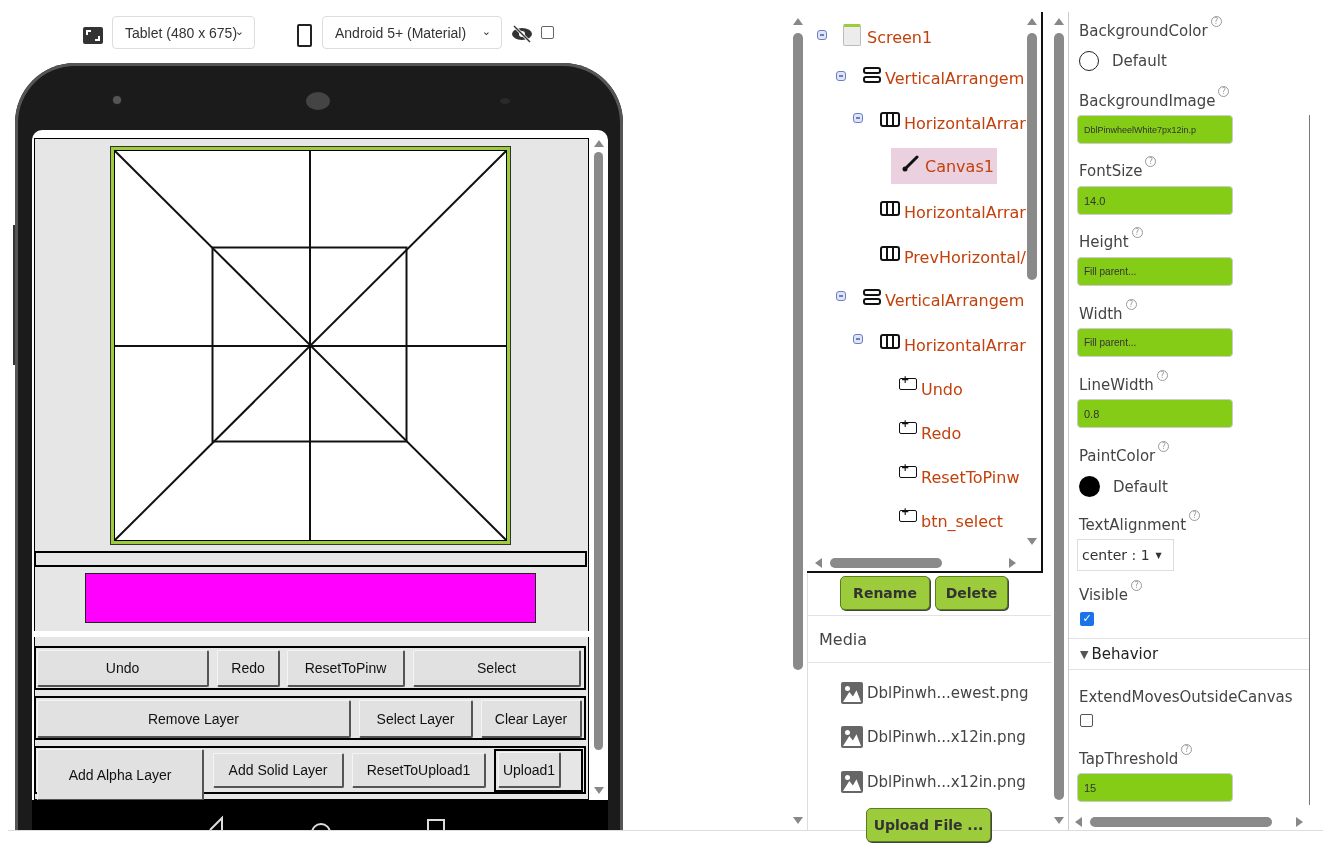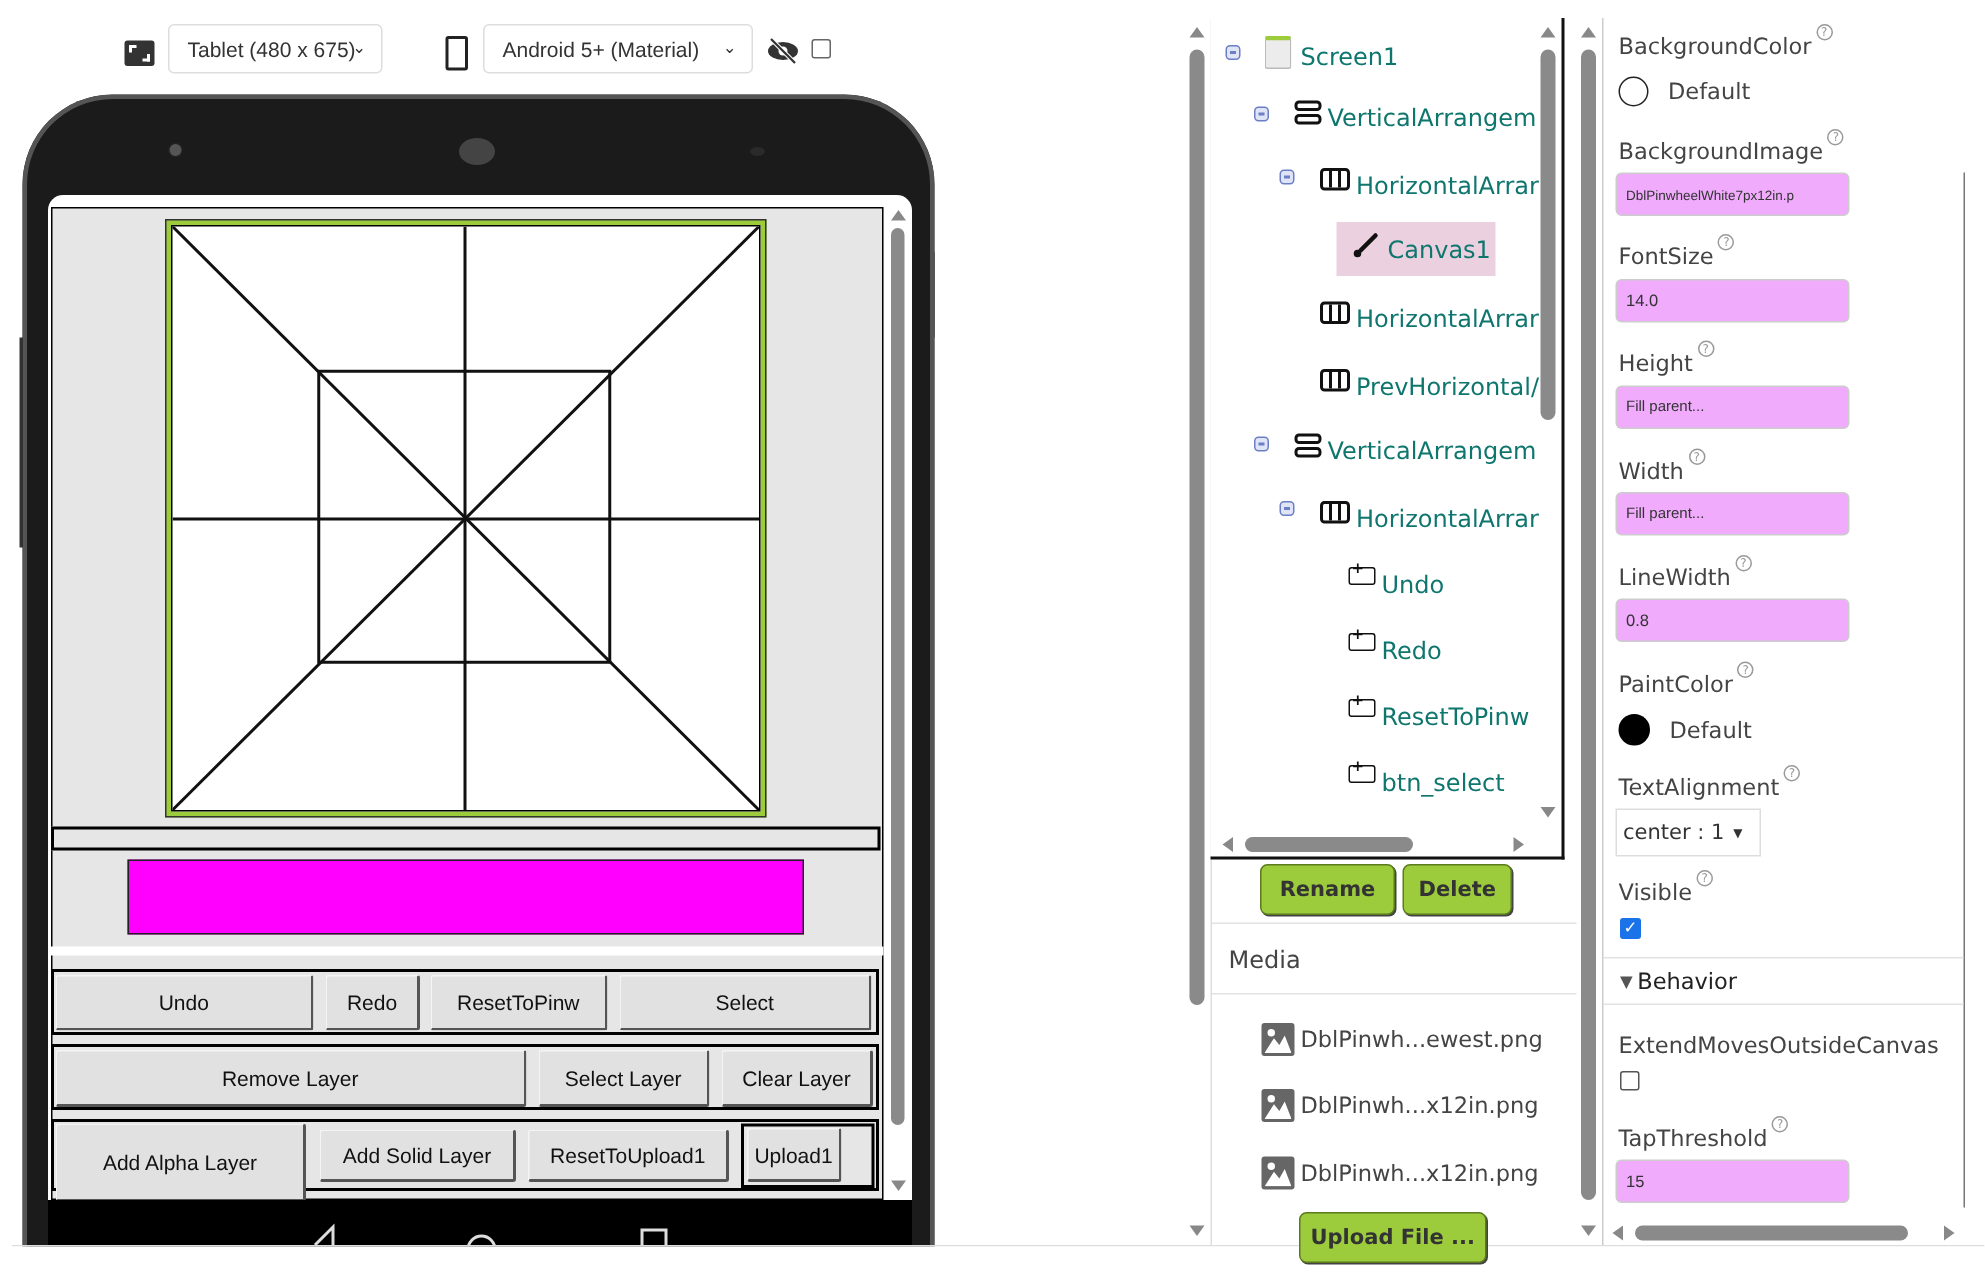--- a/index.html
+++ b/index.html
@@ -9,32 +9,32 @@
 .tb-icon{position:absolute}
 .sel{position:absolute;height:33px;border:1px solid #ddd;border-radius:4px;background:#fff;font-family:"Liberation Sans",sans-serif;font-size:14px;color:#333;display:flex;align-items:center;padding-left:12px}
 .sel .chev{position:absolute;right:10px;top:8px;font-size:11px;color:#333}
 
 .phone{position:absolute;left:15px;top:63px;width:608px;height:800px;background:#1b1b1b;border-radius:60px 60px 0 0;box-shadow:inset 0 0 0 3px #555}
 .screen{position:absolute;left:32px;top:130px;width:576px;height:670px;background:#fff;border-radius:10px 10px 0 0}
 .scrcontent{position:absolute;left:34px;top:138px;width:555px;height:662px;background:#e6e6e6;border:1px solid #000}
 .btnrow{position:absolute;border:2px solid #000;background:#e6e6e6}
 .pbtn{position:absolute;background:#e1e1e1;border-right:2px solid #555;border-bottom:2px solid #555;border-top:1px solid #f4f4f4;border-left:1px solid #f4f4f4;font-family:"Liberation Sans",sans-serif;font-size:14px;color:#111;display:flex;align-items:center;justify-content:center;border-radius:2px}
 
-.tree-item{position:absolute;font-family:"DejaVu Sans",sans-serif;font-size:16px;color:#0f766e;white-space:nowrap;display:flex;align-items:center}
+.tree-item{position:absolute;font-family:"DejaVu Sans",sans-serif;font-size:16px;color:#c2410c;white-space:nowrap;display:flex;align-items:center}
 .toggle{position:absolute;width:10px;height:10px;border:1.5px solid #6b7fc6;border-radius:3px;background:#dfe4f6}
 .toggle::after{content:"";position:absolute;left:2px;top:3px;width:4px;height:1.5px;background:#6b7fc6}
 .greenbtn{position:absolute;background:#9ccb3c;border:1px solid #5b7b1c;border-radius:5px;font-family:"DejaVu Sans",sans-serif;font-weight:bold;font-size:14px;color:#333;display:flex;align-items:center;justify-content:center;box-shadow:1px 1px 0 #444}
 .media-item{position:absolute;font-size:15px;color:#444;display:flex;align-items:center}
 .imgicon{width:22px;height:22px;background:#666;border-radius:2px;position:relative;margin-right:4px}
 .imgicon::before{content:"";position:absolute;left:2px;top:2px;width:18px;height:18px;background:#fff;clip-path:polygon(0 100%,35% 45%,55% 70%,75% 35%,100% 100%)}
 .imgicon::after{content:"";position:absolute;left:4px;top:4px;width:5px;height:5px;border-radius:50%;background:#fff}
 
 .plabel{position:absolute;font-size:15px;color:#444;white-space:nowrap}
 .help{display:inline-block;width:11px;height:11px;border:1px solid #999;border-radius:50%;font-size:8px;color:#999;text-align:center;line-height:10px;vertical-align:top;margin-left:3px;position:relative;top:-6px}
-.pinput{position:absolute;width:156px;height:29px;border:1px solid #ccc;border-radius:4px;font-family:"Liberation Sans",sans-serif;font-size:11px;color:#333;padding-left:6px;display:flex;align-items:center;overflow:hidden;white-space:nowrap;background:#f0abfc}
+.pinput{position:absolute;width:156px;height:29px;border:1px solid #ccc;border-radius:4px;font-family:"Liberation Sans",sans-serif;font-size:11px;color:#333;padding-left:6px;display:flex;align-items:center;overflow:hidden;white-space:nowrap;background:#84cc16}
 .scrollbar-v{position:absolute;width:10px;background:#8a8a8a;border-radius:5px}
 .arrow-up{position:absolute;width:0;height:0;border-left:5px solid transparent;border-right:5px solid transparent;border-bottom:7px solid #888}
 .arrow-down{position:absolute;width:0;height:0;border-left:5px solid transparent;border-right:5px solid transparent;border-top:7px solid #888}
 .arrow-left{position:absolute;width:0;height:0;border-top:5px solid transparent;border-bottom:5px solid transparent;border-right:7px solid #888}
 .arrow-right{position:absolute;width:0;height:0;border-top:5px solid transparent;border-bottom:5px solid transparent;border-left:7px solid #888}
 .btnicon{width:18px;height:12px;border:1.5px solid #111;border-radius:2px;position:relative;margin-right:4px;margin-top:-10px}
 .btnicon::after{content:"+";position:absolute;left:1px;top:-5px;font-size:10px;font-weight:bold;color:#111}
 .hicon{width:20px;height:15px;border:2px solid #111;border-radius:3px;position:relative;margin-right:4px;margin-top:-8px}
 .hicon::before{content:"";position:absolute;left:4px;top:0;width:2px;height:11px;background:#111}
 .hicon::after{content:"";position:absolute;left:10px;top:0;width:2px;height:11px;background:#111}

